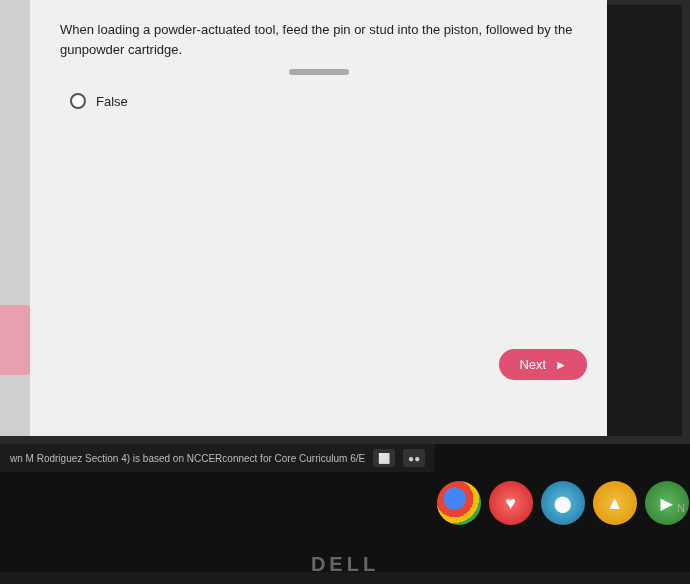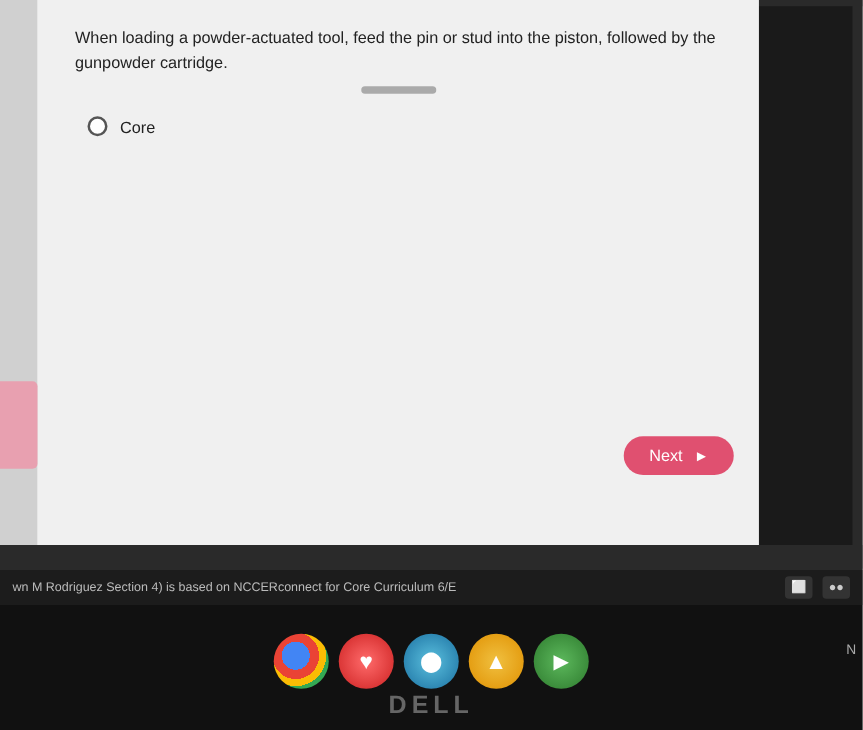--- a/index.html
+++ b/index.html
@@ -136,27 +136,27 @@
       bottom: 80px;
       width: 30px;
       height: 70px;
       background: #e8a0b0;
       border-radius: 0 4px 4px 0;
     }
 
     
     .taskbar {
       position: absolute;
-      bottom: 0;
+      bottom: 12px;
       left: 0;
       width: 690px;
       height: 128px;
       background: #111;
       display: flex;
-      flex-direction: column;
+      flex-direction: row;
     }
 
     .status-bar {
       height: 28px;
       background: #1c1c1c;
       display: flex;
       align-items: center;
       padding: 0 10px;
       font-size: 10px;
       color: #ccc;
@@ -305,21 +305,21 @@
       <div class="divider-bar"></div>
     </div>
 
     <div class="options-container">
 
 
       <div class="option-item">
         <div class="radio-outer">
           <div class="radio-inner"></div>
         </div>
-        <span class="option-label">Core</span>
+        <span class="option-label">False</span>
       </div>
 
     </div>
   </div>
 
   <div class="side-tab"></div>
 
   <button class="next-button">
     <span>Next</span>
     <span class="next-arrow">►</span>

